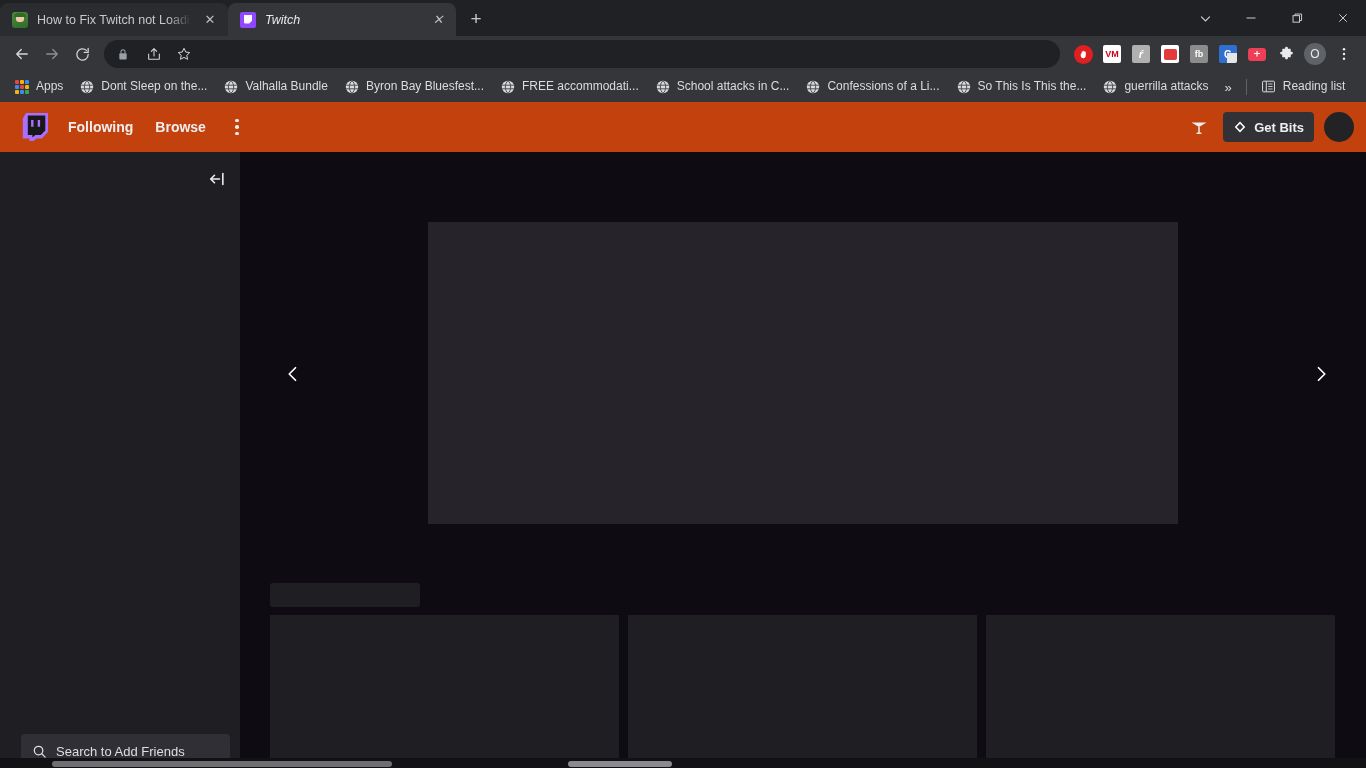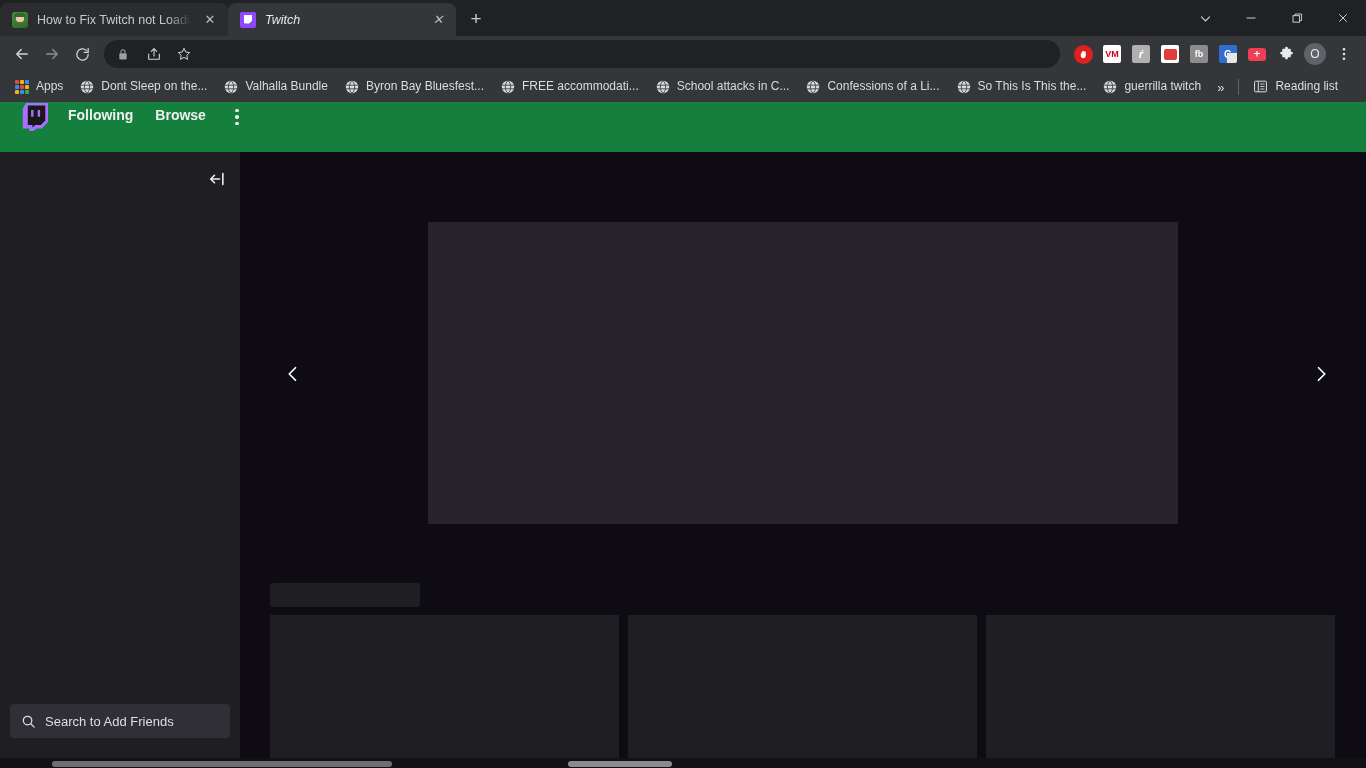--- a/index.html
+++ b/index.html
@@ -123,22 +123,22 @@
     gap: 1px; padding: 1px;
   }
   .apps-grid i { display:block; border-radius:1px; }
   .chev { padding: 2px 8px; font-size: 13px; color:#dadce0; }
   .vdiv { width:1px; height:16px; background:#5f6368; margin:0 6px; }
 
   
   .twitch { position:absolute; left:0; top:102px; width:1366px; height:666px; background:#0e0c12; }
 
   .tnav {
-    height: 50px; background: #15803d;
-    display: flex; align-items: flex-start; padding: 0 10px;
+    height: 50px; background: #c2410c;
+    display: flex; align-items: center; padding: 0 10px;
     position: relative;
   }
   .tlogo { width: 30px; height: 30px; margin: 0 8px 0 10px; flex:0 0 30px; display:flex;align-items:center;justify-content:center;}
   .tlogo svg { display:block; }
   .tnav-link {
     font-size: 14px; font-weight: 700; color: #efeff1;
     padding: 5px 10px; border-radius: 4px; margin-right: 2px;
   }
   .tnav-dots {
     width: 30px; height: 30px; display:flex; flex-direction:column;
@@ -181,21 +181,21 @@
 
   .sidebar {
     width: 240px; flex: 0 0 240px; background: #1f1f23;
     position: relative; display:flex; flex-direction:column;
   }
   .sb-collapse {
     position:absolute; right: 8px; top: 12px;
     width: 30px; height: 30px; border-radius: 4px;
     display:flex; align-items:center; justify-content:center;
   }
-  .sb-bottom { margin-top: auto; padding: 0 10px 30px 10px; }
+  .sb-bottom { margin-top: auto; padding: 0 10px 0 10px; margin-left: 11px; }
   .friends-search {
     height: 34px; background: #2f2f35; border-radius: 4px;
     display: flex; align-items: center; gap: 9px; padding: 0 11px;
   }
   .friends-ph { font-size: 13px; color: #dedee3; }
 
   .content {
     flex: 1 1 auto; background: #0e0c12; position: relative; overflow: hidden;
   }
   .carousel {
@@ -452,21 +452,21 @@
       </span>
       <span>So This Is This the...</span>
     </div>
     <div class="bm">
       <span class="bm-ico">
         <svg width="16" height="16" viewBox="0 0 24 24">
             <circle cx="12" cy="12" r="9.3" fill="#d8dadd"></circle>
             <path d="M12 2.7c-2.6 2-4 5.4-4 9.3s1.4 7.3 4 9.3c2.6-2 4-5.4 4-9.3s-1.4-7.3-4-9.3zM3.2 9.3h17.6M3.2 14.7h17.6" stroke="#4c4f53" stroke-width="1.5" fill="none"></path>
           </svg>
       </span>
-      <span>guerrilla twitch</span>
+      <span>guerrilla attacks</span>
     </div>
 
     <div class="chev">»</div>
     <div class="vdiv"></div>
     <div class="bm">
       <span class="bm-ico">
         <svg width="15" height="15" viewBox="0 0 24 24">
             <rect x="2.5" y="3.5" width="19" height="17" rx="1.5" stroke="#dadce0" stroke-width="1.6" fill="none"></rect>
             <path d="M8.5 4v16" stroke="#dadce0" stroke-width="1.6"></path>
             <path d="M11.5 8h7M11.5 12h7M11.5 16h7" stroke="#dadce0" stroke-width="1.4"></path>
@@ -487,20 +487,39 @@
         </svg>
       </div>
       <div class="tnav-link">Following</div>
       <div class="tnav-link">Browse</div>
       <div class="tnav-dots">
         <i></i>
           <i></i>
           <i></i>
       </div>
 
+      <div class="tnav-right">
+        <div class="prime-btn">
+          <svg width="20" height="20" viewBox="0 0 24 24">
+              <path d="M3 6.5h18l-9 5.5-9-5.5z" fill="#efeff1"></path>
+              <path d="M12 12v7.5" stroke="#efeff1" stroke-width="1.8"></path>
+              <path d="M9 19.5h6" stroke="#efeff1" stroke-width="1.6"></path>
+            </svg>
+        </div>
+        <div class="bits-btn">
+          <span class="bits-diamond">
+            <svg width="14" height="14" viewBox="0 0 24 24">
+                <path d="M12 2.5L21 12l-9 9.5L3 12z" fill="#ffffff"></path>
+                <path d="M12 6.5L17.5 12 12 17.5 6.5 12z" fill="#323236"></path>
+              </svg>
+          </span>
+          <span>Get Bits</span>
+        </div>
+        <div class="user-avatar"></div>
+      </div>
     </div>
 
     <div class="search-wrap">
       <div class="search-input-box">
         <span class="search-ph">Search</span>
       </div>
       <div class="search-btn">
         <svg width="19" height="19" viewBox="0 0 24 24">
             <circle cx="10.5" cy="10.5" r="6.8" stroke="#efeff1" stroke-width="2.1" fill="none"></circle>
             <path d="M15.6 15.6L21 21" stroke="#efeff1" stroke-width="2.1" stroke-linecap="round"></path>

